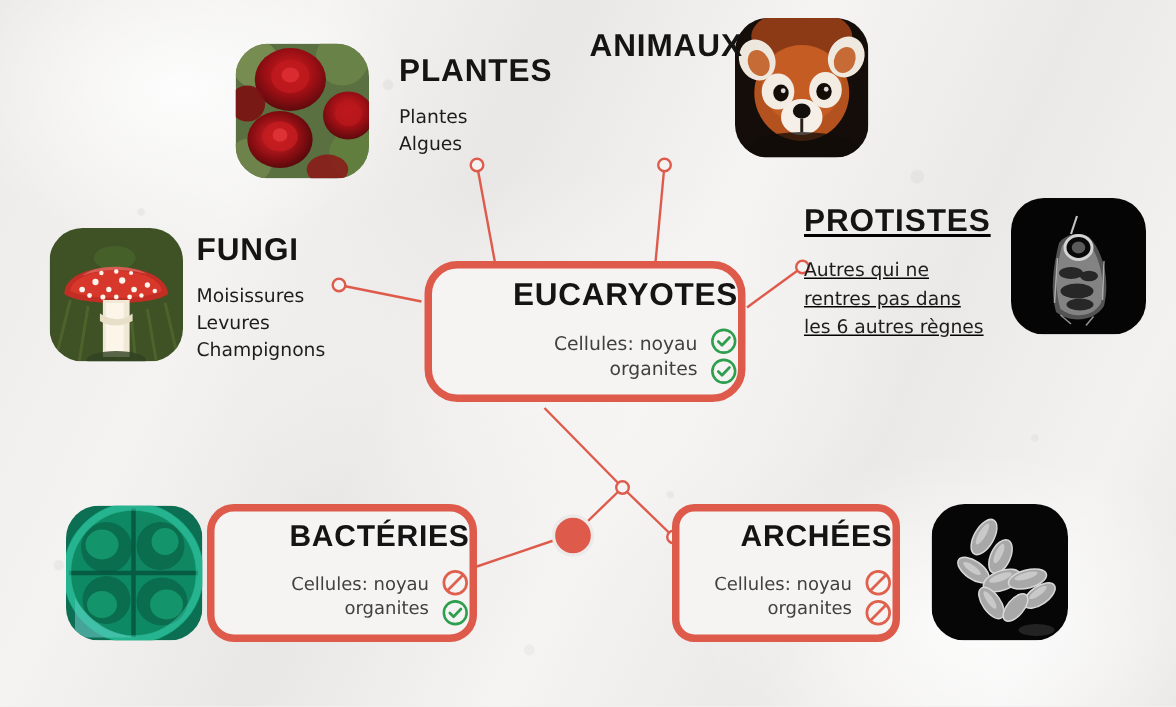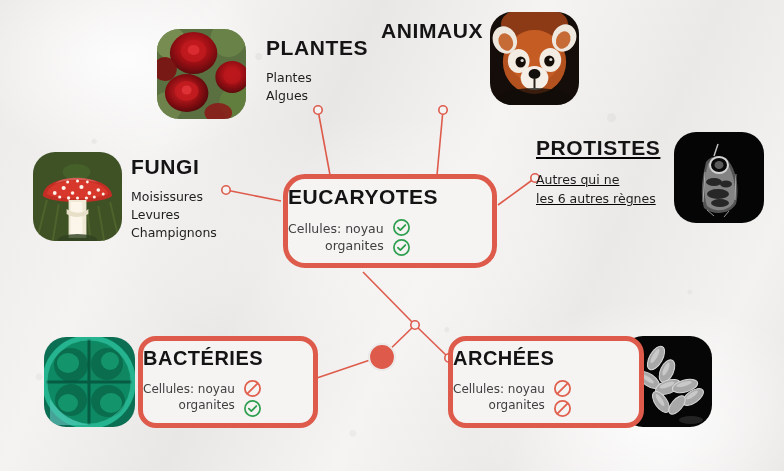--- a/index.html
+++ b/index.html
@@ -34,59 +34,59 @@
   svg.links{position:absolute;left:0;top:0;width:784px;height:471px;pointer-events:none;}
 
   
   .node{
     position:absolute;
     background:#f5f4f3;
     border:5px solid #de5b4c;
     border-radius:18px;
     box-sizing:border-box;
     display:flex;flex-direction:column;
-    align-items:flex-start;justify-content:center;
+    align-items:flex-end;justify-content:center;
   }
   .node .title{
     font-weight:bold;color:#141414;letter-spacing:.5px;
     font-family:"Liberation Sans", sans-serif;
   }
   .node .sub{
     color:#404040;text-align:right;line-height:1.3;
     font-family:"DejaVu Sans", sans-serif;
   }
   .attrs{display:flex;align-items:center;gap:8px;margin-top:2px;}
   .icons{display:flex;flex-direction:column;gap:1px;}
 
   #node-eucaryotes{left:283px;top:174px;width:214px;height:94px;border-radius:22px;}
   #node-eucaryotes .title{font-size:21px;margin-bottom:7px;}
   #node-eucaryotes .sub{font-size:12.5px;}
 
   #node-bacteries{left:138px;top:336px;width:180px;height:92px;}
   #node-bacteries .title{font-size:20px;margin-bottom:7px;}
   #node-bacteries .sub{font-size:12px;}
 
-  #node-archees{left:448px;top:336px;width:196px;height:92px;}
+  #node-archees{left:448px;top:336px;width:152px;height:92px;border-radius:15px;}
   #node-archees .title{font-size:20px;margin-bottom:7px;}
   #node-archees .sub{font-size:12px;}
 
   
   .branch{position:absolute;}
   .branch .b-title{
     font-family:"Liberation Sans", sans-serif;
     font-weight:bold;font-size:21px;color:#141414;letter-spacing:.6px;
     white-space:nowrap;
   }
   .branch .b-items{
     font-family:"DejaVu Sans", sans-serif;
     font-size:12.5px;color:#1d1d1d;line-height:1.45;margin-top:9px;white-space:nowrap;
   }
   #branch-fungi{left:131px;top:155px;}
   #branch-plantes{left:266px;top:36px;}
-  #branch-animaux{left:381px;top:19px;}
+  #branch-animaux{left:393px;top:19px;}
   #branch-protistes{left:536px;top:136px;text-decoration:underline;}
   #branch-protistes .b-items{margin-top:11px;line-height:1.5;}
 
   
   .thumb{position:absolute;border-radius:22px;overflow:hidden;}
   .thumb svg{display:block;width:100%;height:100%;}
   #thumb-plantes{left:157px;top:29px;width:89px;height:90px;}
   #thumb-animaux{left:490px;top:12px;width:89px;height:93px;}
   #thumb-fungi{left:33px;top:152px;width:89px;height:89px;}
   #thumb-protistes{left:674px;top:132px;width:90px;height:91px;}
@@ -333,20 +333,21 @@
   </div>
 
   <div class="branch" id="branch-animaux">
     <div class="b-title">ANIMAUX</div>
   </div>
 
   <div class="branch" id="branch-protistes">
     <div class="b-title">PROTISTES</div>
     <div class="b-items">
       <div>Autres qui ne</div>
+      <div>rentres pas dans</div>
       <div>les 6 autres règnes</div>
     </div>
   </div>
 
   <div class="node" id="node-eucaryotes">
     <div class="title">EUCARYOTES</div>
     <div class="attrs">
       <div class="sub">
         <div>Cellules: noyau</div>
         <div>organites</div>

